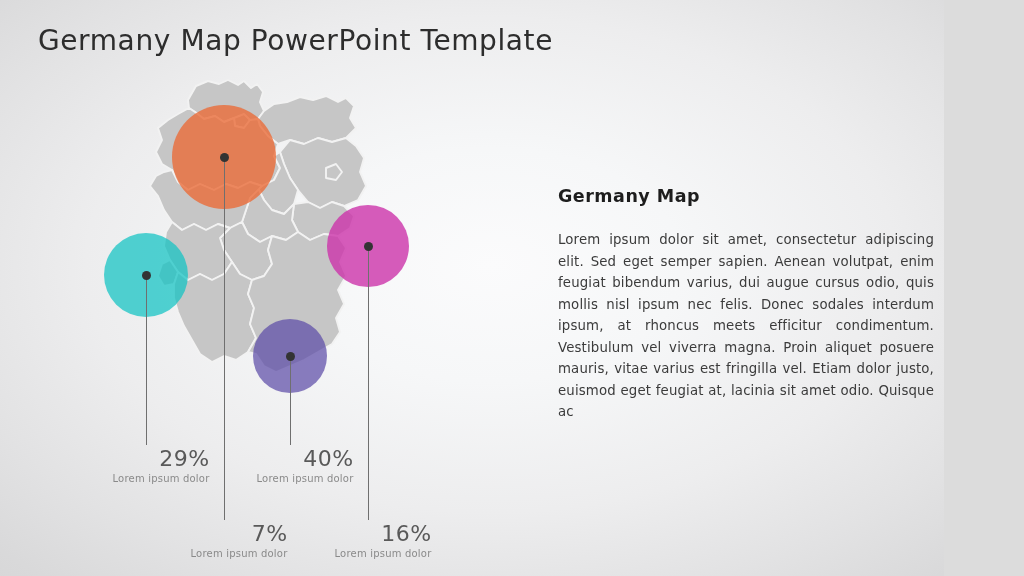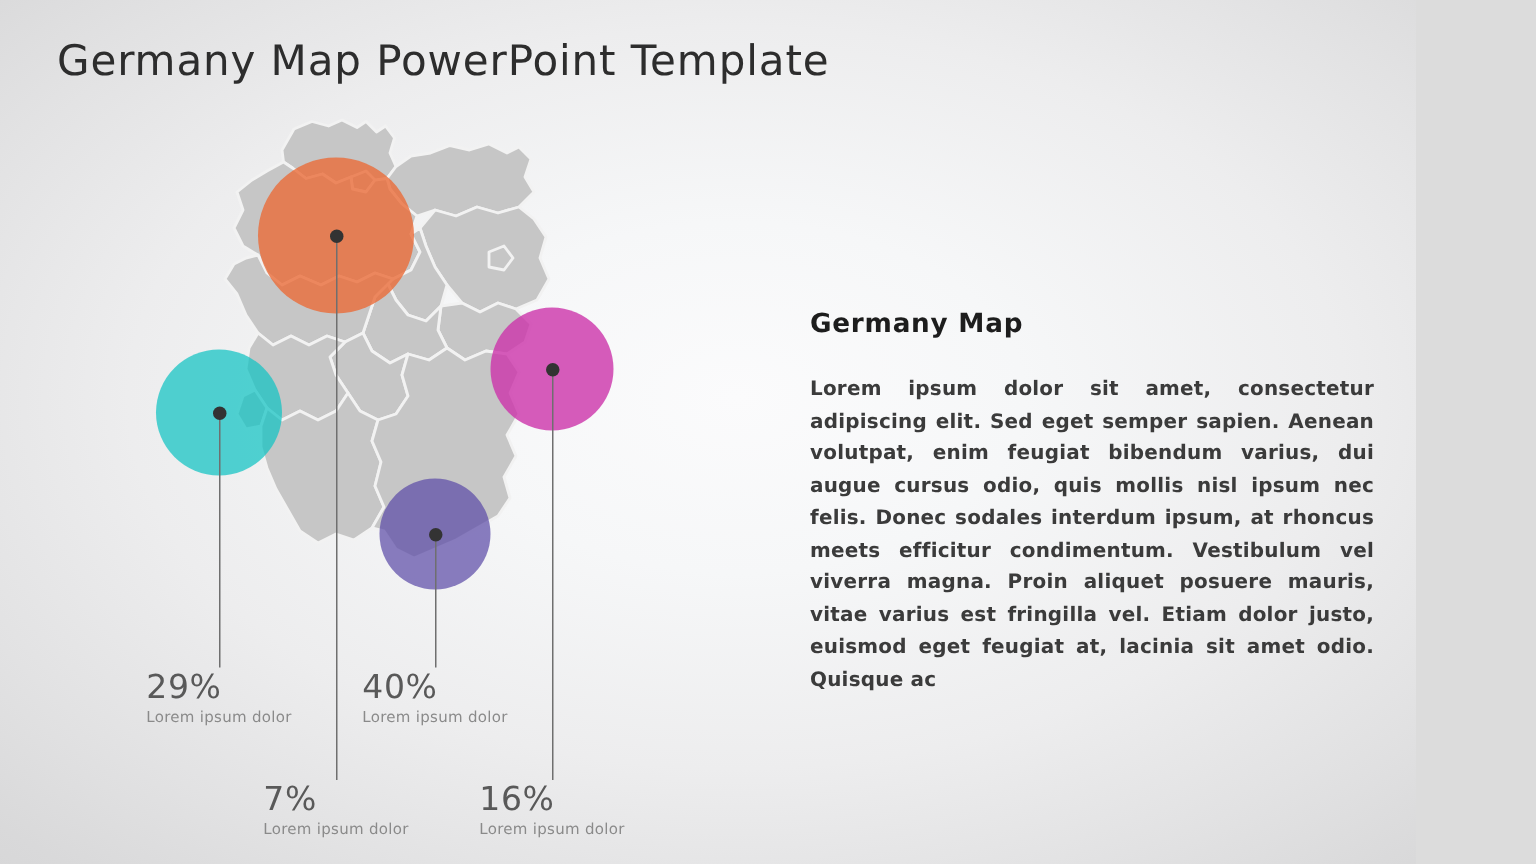--- a/index.html
+++ b/index.html
@@ -79,60 +79,59 @@
   .leader {
     position: absolute;
     width: 1px;
     background: #6f6f6f;
     pointer-events: auto;
   }
 
   
   .stat {
     position: absolute;
-    text-align: left;
+    text-align: right;
     transform: translateX(-50%);
+    margin-left: 15px;
   }
   .stat .pct {
     font-size: 22px;
     font-weight: 400;
     color: #595959;
     letter-spacing: 0.4px;
     line-height: 1.05;
   }
   .stat .cap {
     margin-top: 3px;
     font-size: 10px;
     color: #8a8a8a;
     letter-spacing: 0.2px;
     white-space: nowrap;
   }
 
   
   #panel {
     position: absolute;
-    left: 540px;
+    left: 558px;
     top: 186px;
     width: 376px;
-    margin-top: 20px;
   }
   #panel-heading {
     font-size: 17.5px;
     font-weight: bold;
     color: #1d1d1d;
     letter-spacing: 0.5px;
     margin-bottom: 23px;
   }
   #panel-body {
     font-size: 13.3px;
     line-height: 1.62;
     color: #3b3b3b;
     text-align: justify;
     letter-spacing: 0.15px;
-    font-weight: bold;
   }
 </style>
 </head>
 <body>
 
 <div id="slide">
 
   <div id="title">Germany Map PowerPoint Template</div>
 
   <div id="map-wrap">

